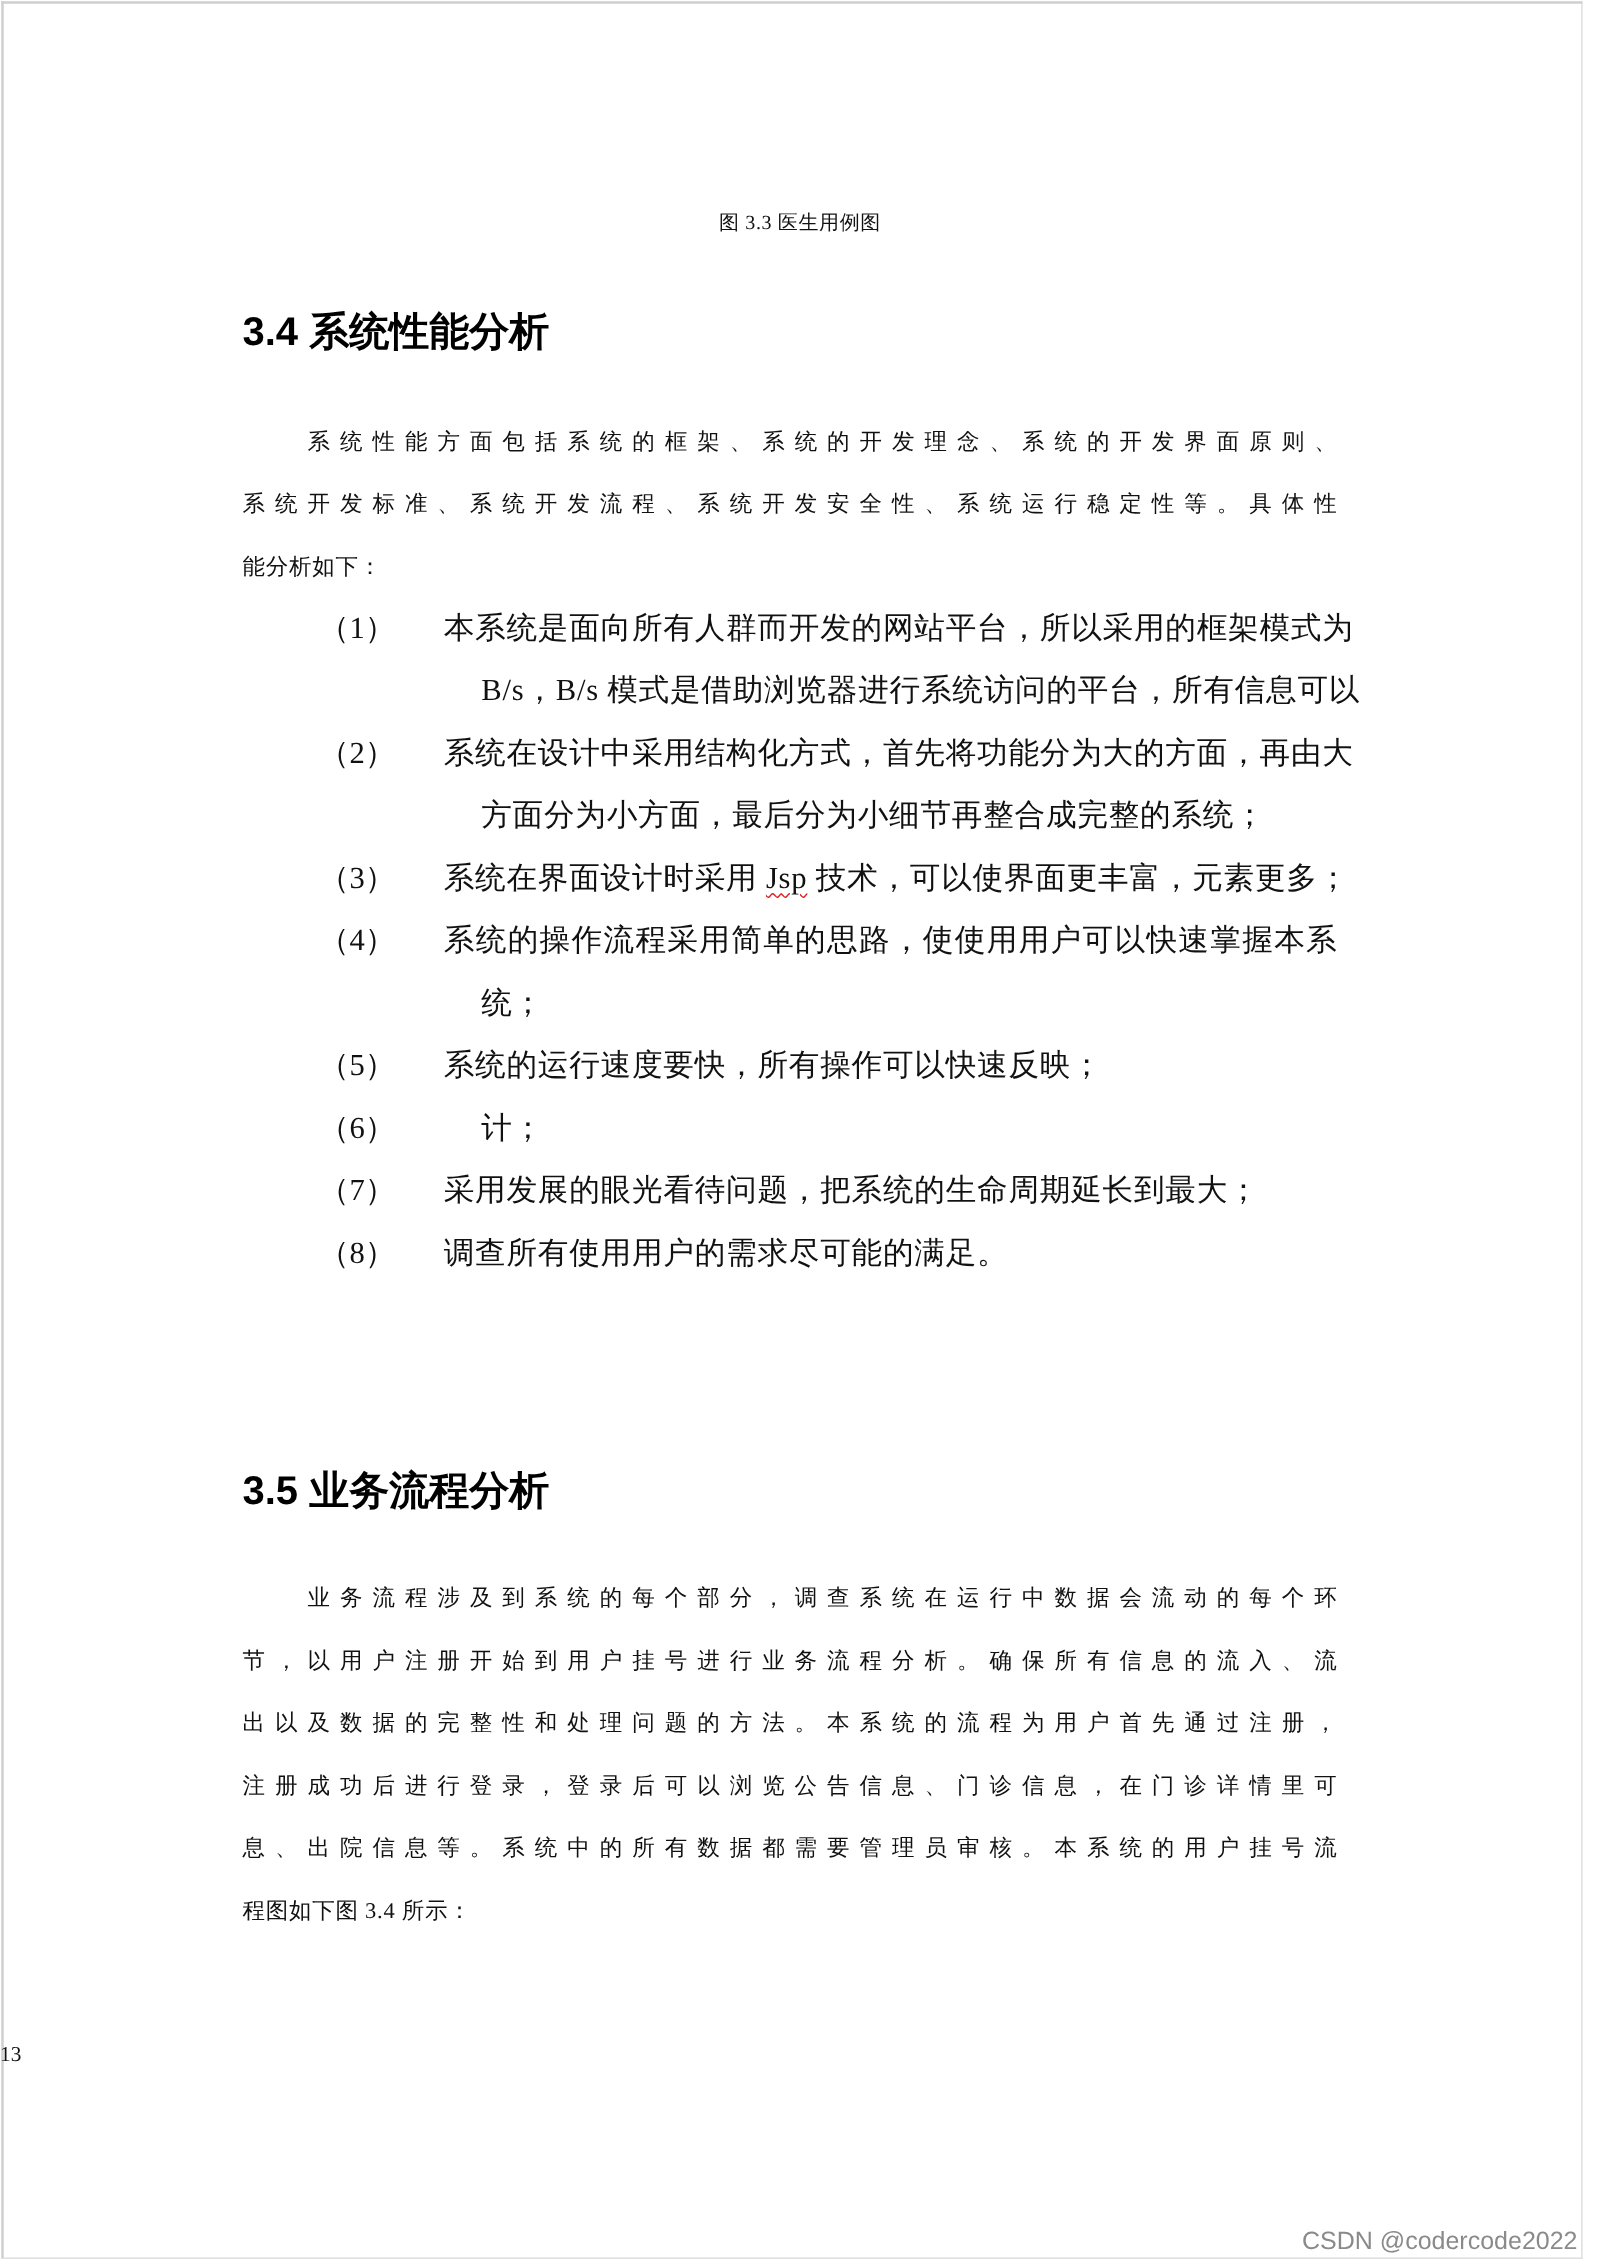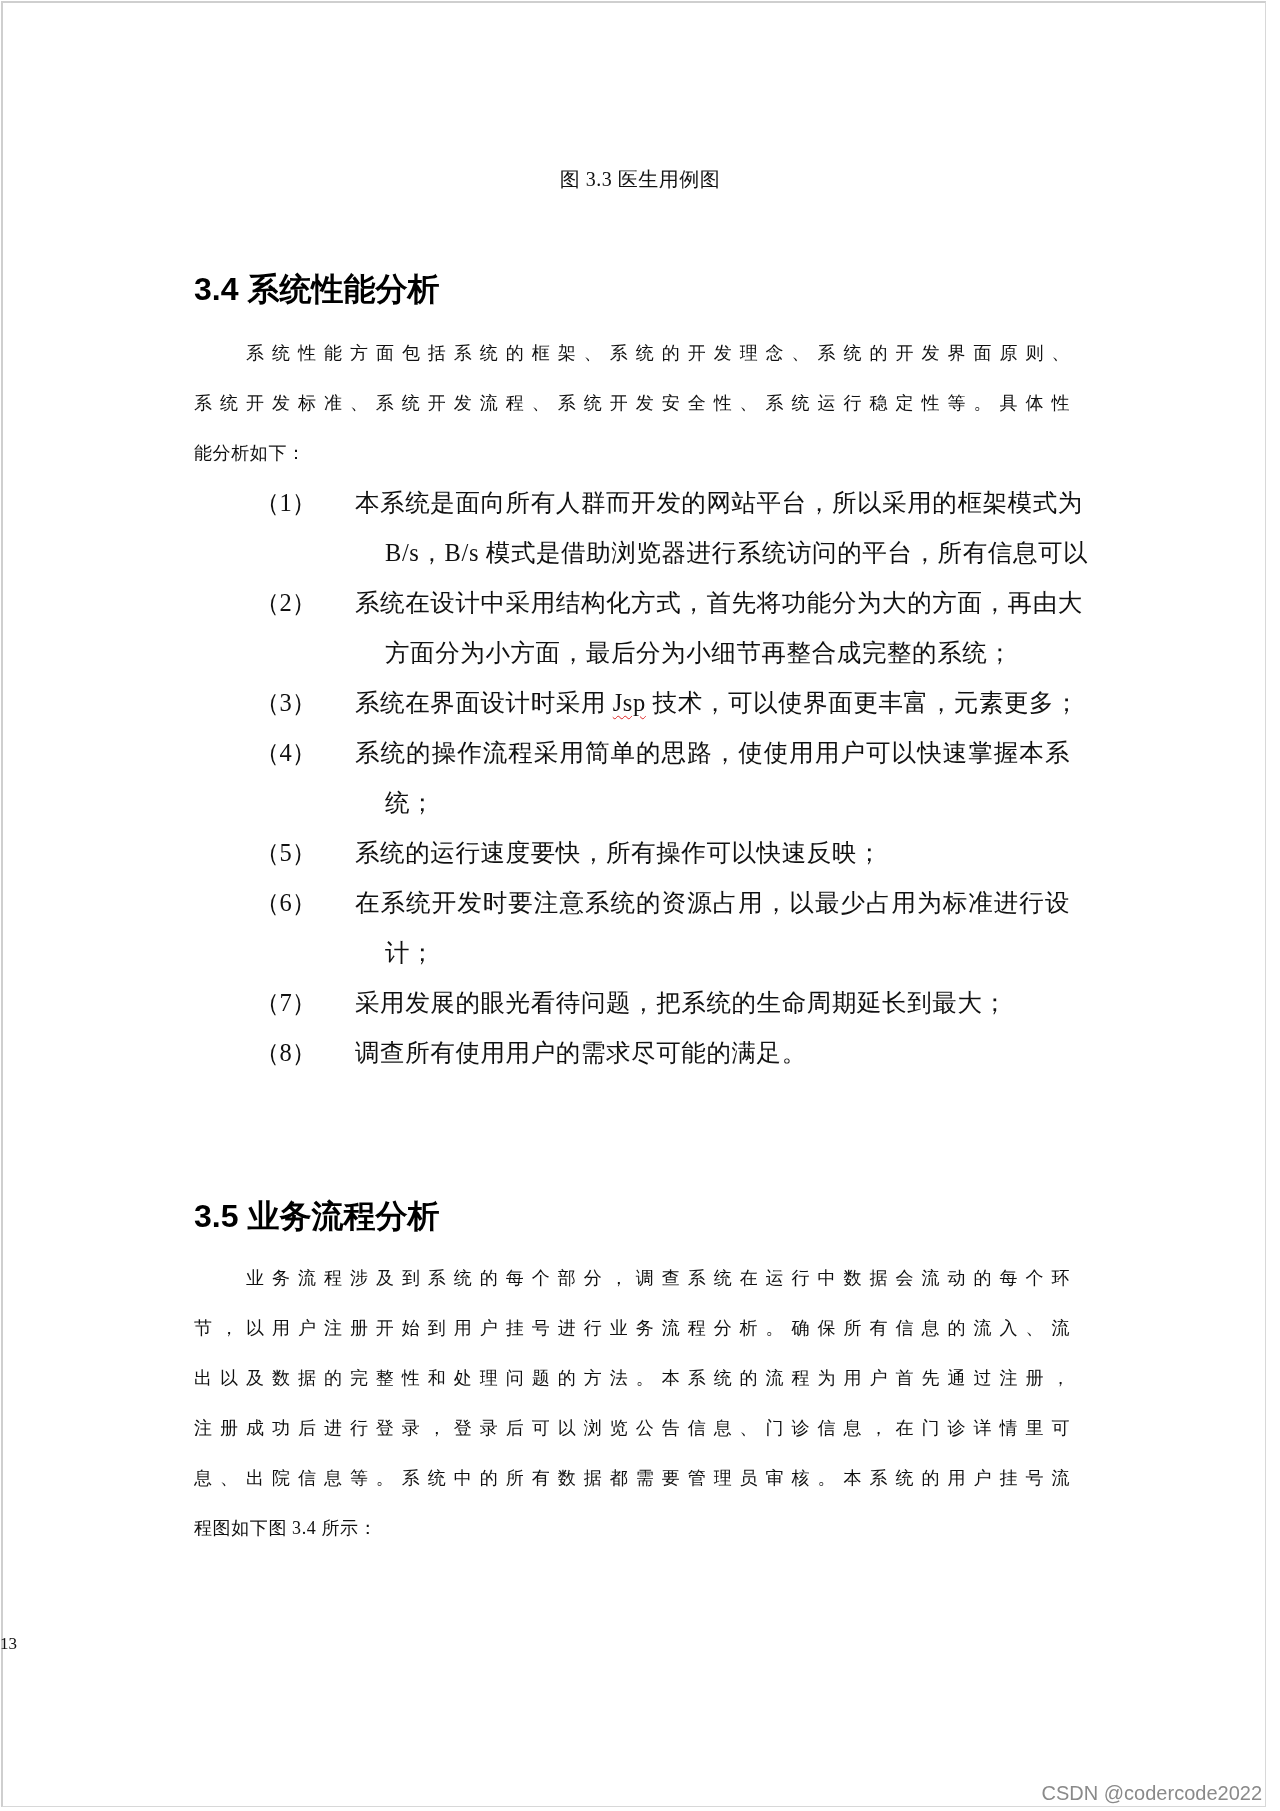--- a/index.html
+++ b/index.html
@@ -27,33 +27,32 @@
     border-bottom: 1px solid #d8d8d8;
     box-sizing: border-box;
     background: #ffffff;
   }
   .caption {
     position: absolute;
     left: 0;
     width: 1280px;
     top: 165px;
     text-align: center;
-    font-size: 20px;
+    font-size: 16px;
     line-height: 28px;
     letter-spacing: 0.5px;
   }
   .heading {
     position: absolute;
     left: 194px;
     font-family: "Liberation Sans", "DejaVu Sans", sans-serif;
     font-weight: bold;
     font-size: 32px;
     line-height: 36px;
     color: #000;
-    margin-top: 24px;
   }
   .para {
     position: absolute;
     left: 194px;
     width: 876px;
     font-size: 18px;
     line-height: 50px;
     text-align: justify;
     text-indent: 52px;
     letter-spacing: 0.6px;
@@ -164,21 +163,20 @@
   </div>
   <div class="item">
     <span class="num">（5）</span>
     <span class="body">
       <span class="l">系统的运行速度要快，所有操作可以快速反映；</span>
     </span>
   </div>
   <div class="item">
     <span class="num">（6）</span>
     <span class="body">
-      <span class="l just">在系统开发时要注意系统的资源占用，以最少占用为标准进行设</span>
       <span class="l wrap">计；</span>
     </span>
   </div>
   <div class="item">
     <span class="num">（7）</span>
     <span class="body">
       <span class="l">采用发展的眼光看待问题，把系统的生命周期延长到最大；</span>
     </span>
   </div>
   <div class="item">

